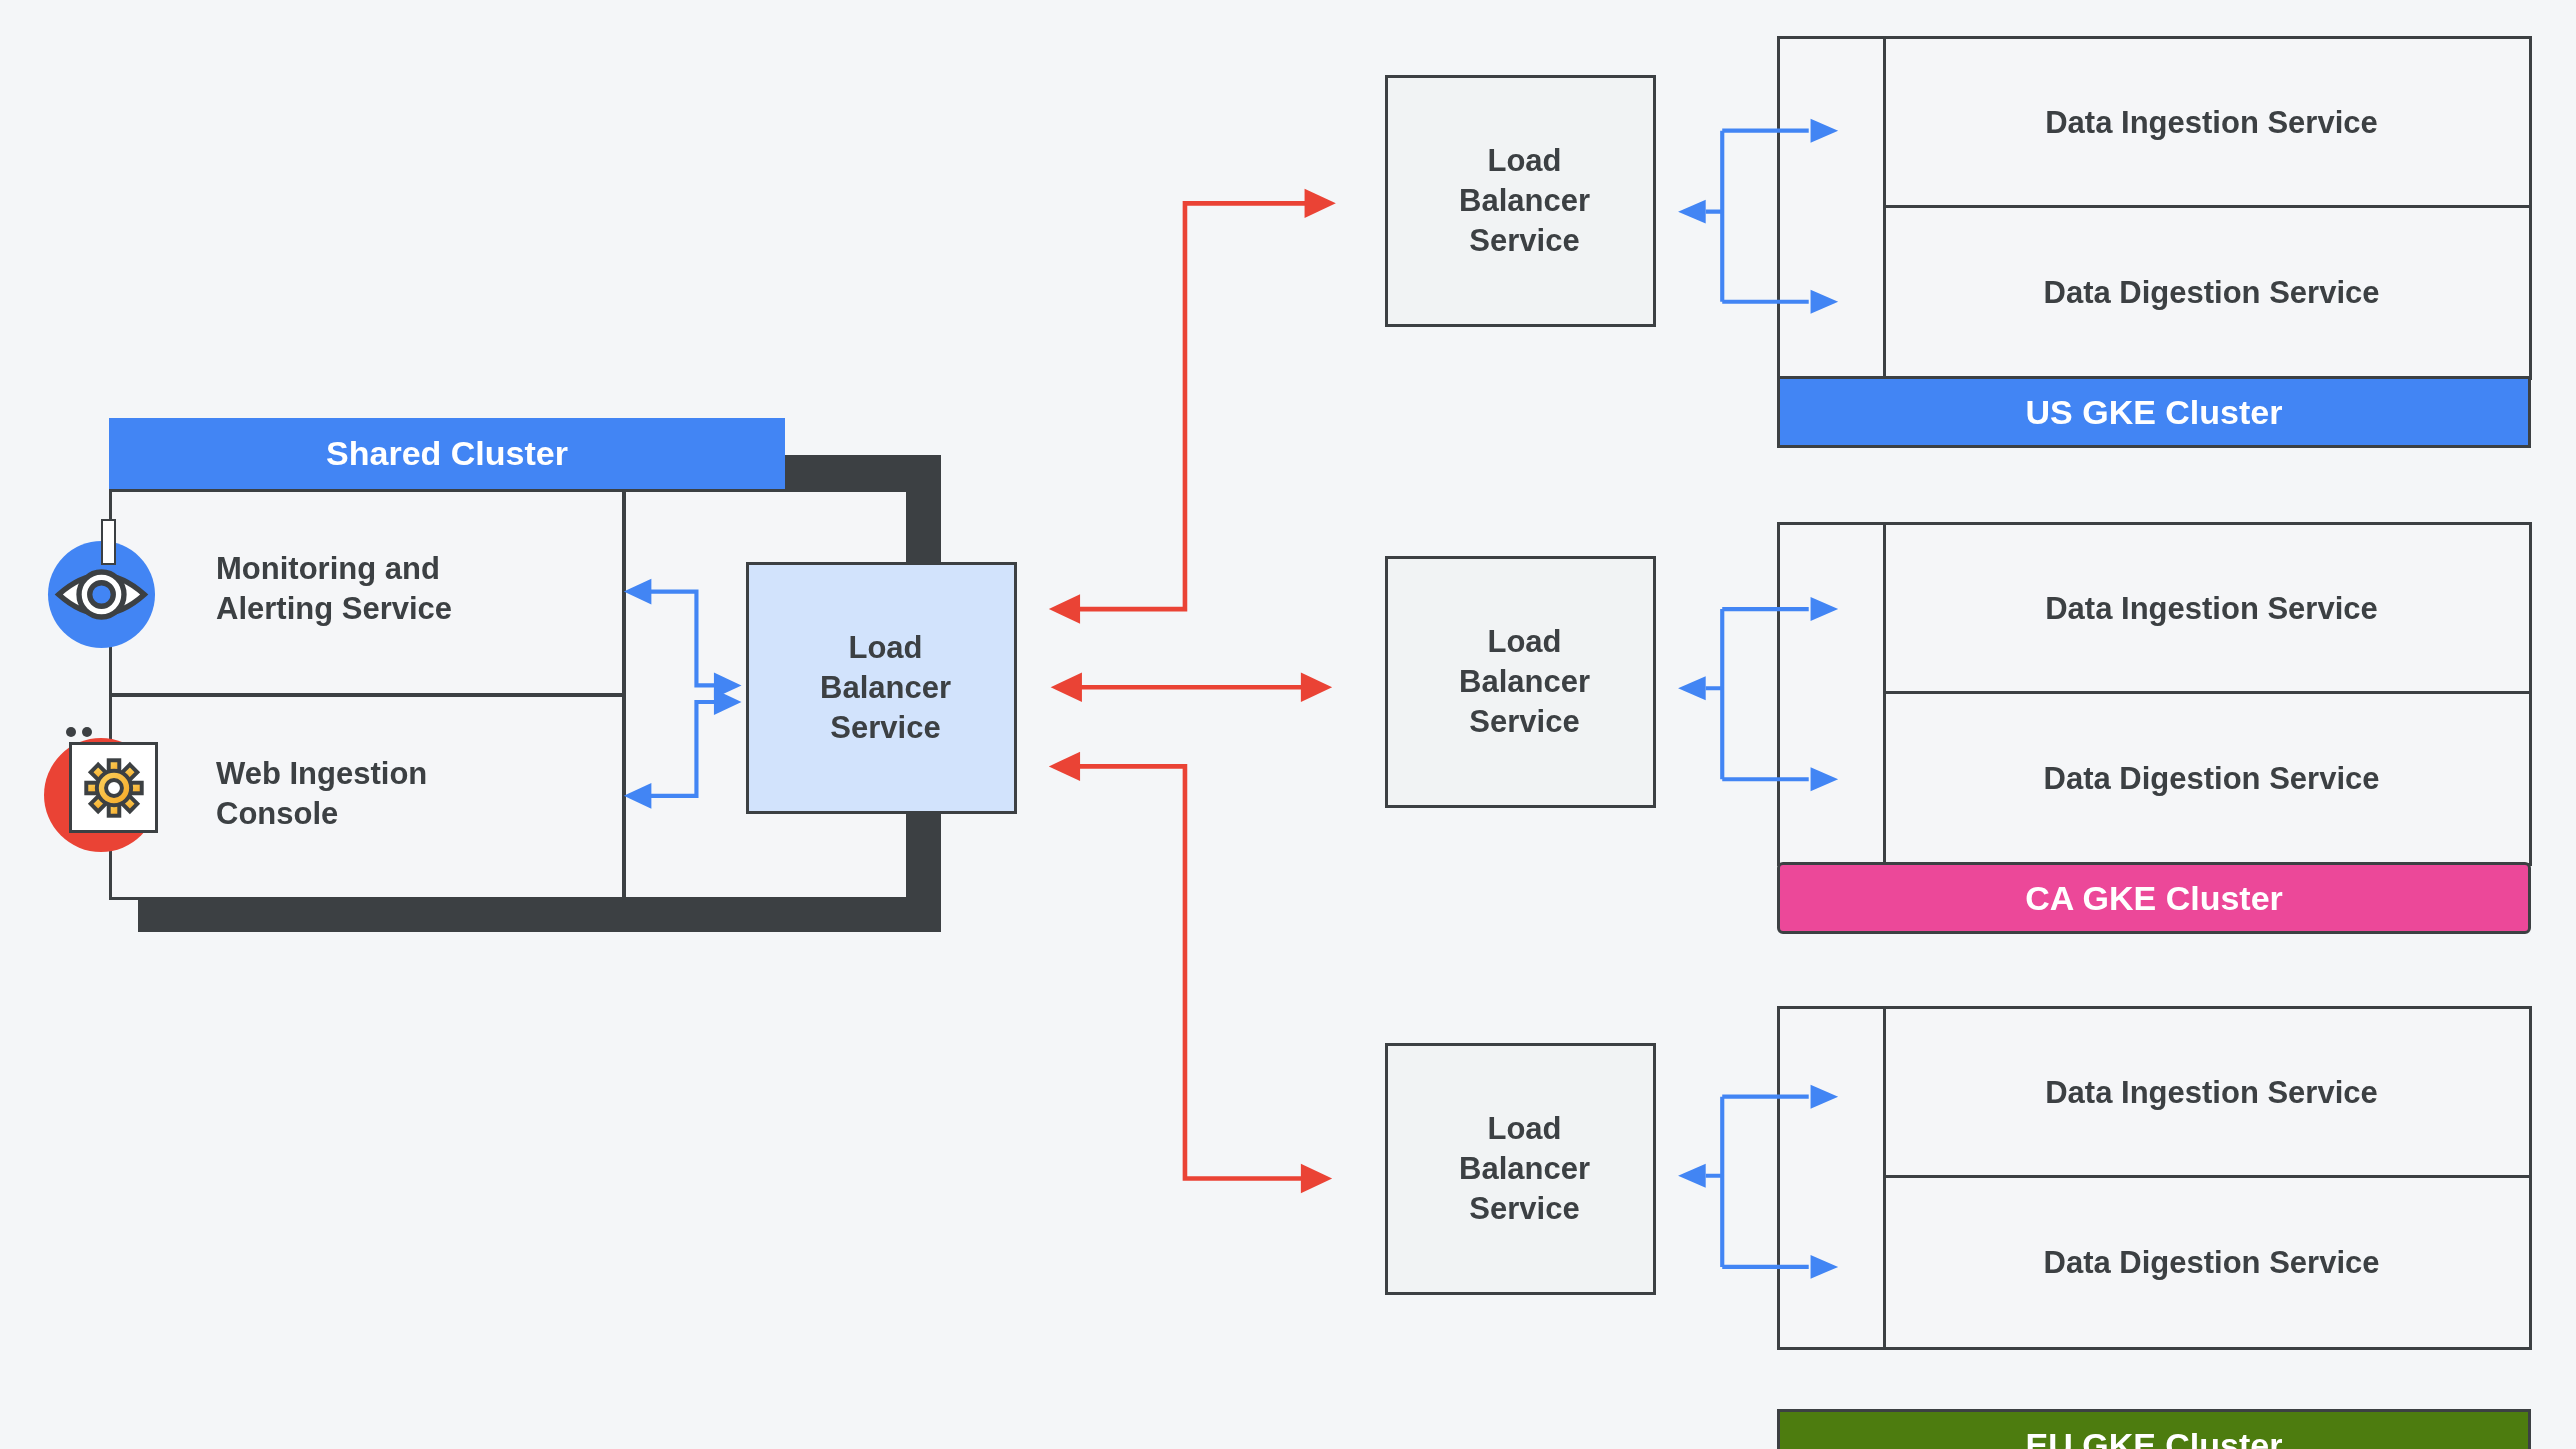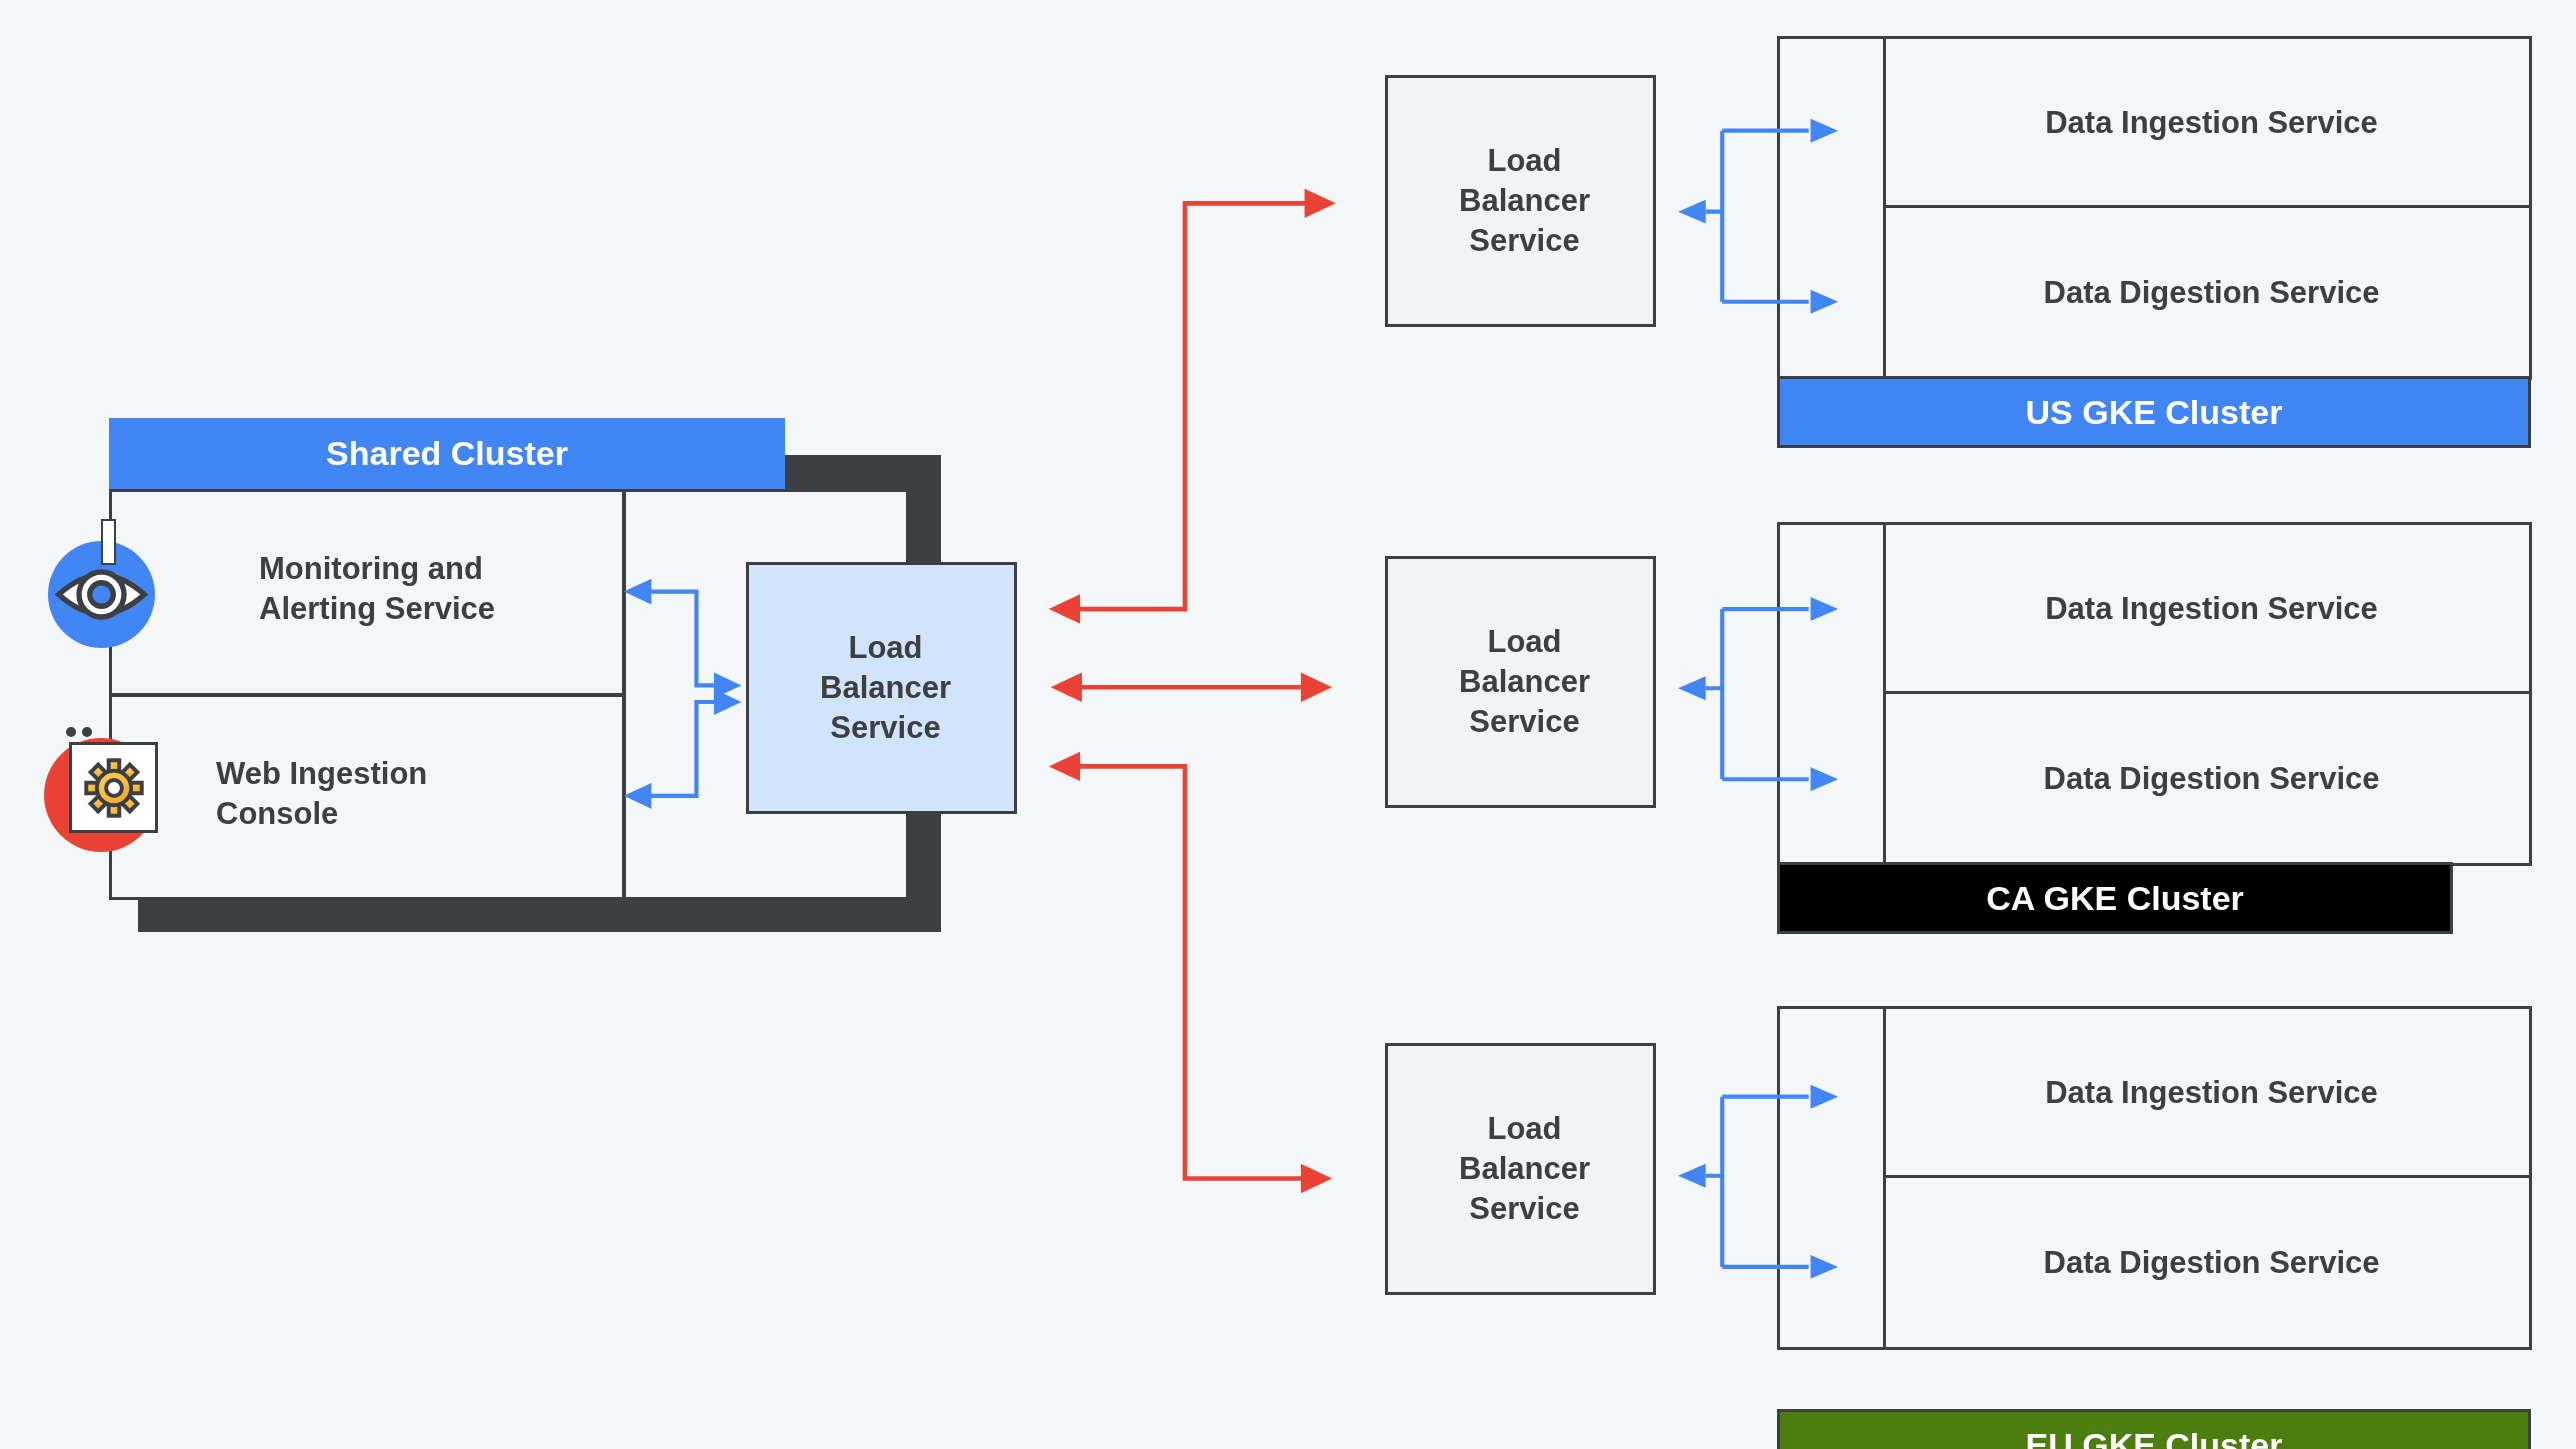--- a/index.html
+++ b/index.html
@@ -28,21 +28,21 @@
 
 <div class="abs box" style="left:109px;top:489px;width:800px;height:411px;"></div>
 
 <div class="abs center-flex" style="left:109px;top:418px;width:676px;height:71px;background:#4285f4;">
   <span class="band" style="border:none;">Shared Cluster</span>
 </div>
 
 <div class="abs" style="left:622px;top:489px;width:3.7px;height:411px;background:#3c4043;"></div>
 <div class="abs" style="left:109px;top:693px;width:515px;height:3.7px;background:#3c4043;"></div>
 
-<div class="abs lbl" style="left:216px;top:549px;width:331px;margin-left:43px;">Monitoring and Alerting Service</div>
+<div class="abs lbl" style="left:216px;top:549px;width:331px;">Monitoring and Alerting Service</div>
 <div class="abs lbl" style="left:216px;top:754px;width:331px;">Web Ingestion Console</div>
 
 <div class="abs circle" style="left:48px;top:541px;width:107px;height:107px;background:#4285f4;">
   <svg width="107" height="107" viewBox="0 0 100 100">
     <path d="M10,50 Q50,14 90,50 Q50,86 10,50 Z" fill="#ffffff" stroke="#3c4043" stroke-width="5"></path>
     <circle cx="50" cy="50" r="21" fill="#ffffff" stroke="#3c4043" stroke-width="5"></circle>
     <circle cx="50" cy="50" r="11" fill="#4285f4" stroke="#3c4043" stroke-width="5"></circle>
   </svg>
 </div>
 <div class="abs" style="left:101px;top:519px;width:14.7px;height:46px;background:#ffffff;border:2.8px solid #3c4043;"></div>
@@ -100,21 +100,21 @@
   <span>US GKE Cluster</span>
 </div>
 
 <div class="abs box" style="left:1777px;top:522px;width:109px;height:344px;"></div>
 <div class="abs box center-flex" style="left:1883px;top:522px;width:649px;height:173px;">
   <span class="lbl">Data Ingestion Service</span>
 </div>
 <div class="abs box center-flex" style="left:1883px;top:691px;width:649px;height:175px;">
   <span class="lbl">Data Digestion Service</span>
 </div>
-<div class="abs band center-flex" style="left: 1777px; top: 862px; width: 676px; height: 72px; background: #000000;">
+<div class="abs band center-flex" style="left: 1777px; top: 862px; width: 754px; height: 72px; background: #ec4899; border-radius: 6px;">
   <span>CA GKE Cluster</span>
 </div>
 
 <div class="abs box" style="left:1777px;top:1006px;width:109px;height:344px;"></div>
 <div class="abs box center-flex" style="left:1883px;top:1006px;width:649px;height:173px;">
   <span class="lbl">Data Ingestion Service</span>
 </div>
 <div class="abs box center-flex" style="left:1883px;top:1175px;width:649px;height:175px;">
   <span class="lbl">Data Digestion Service</span>
 </div>

